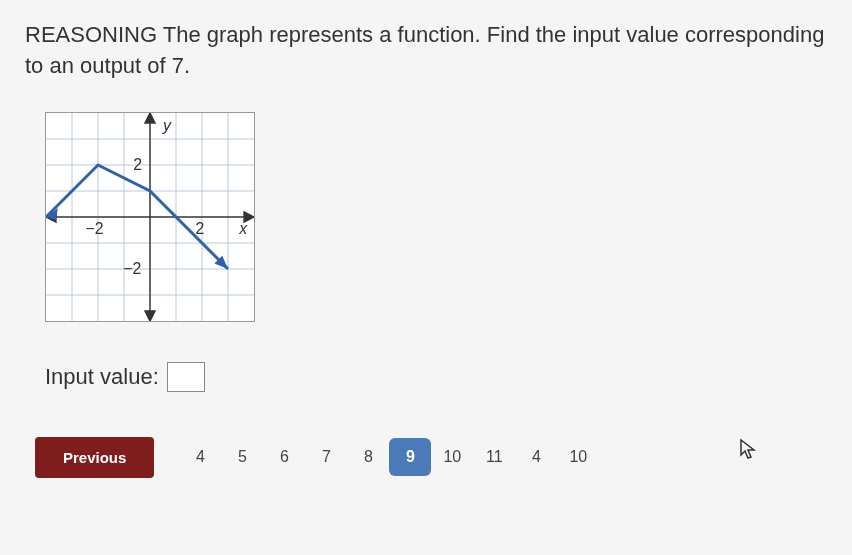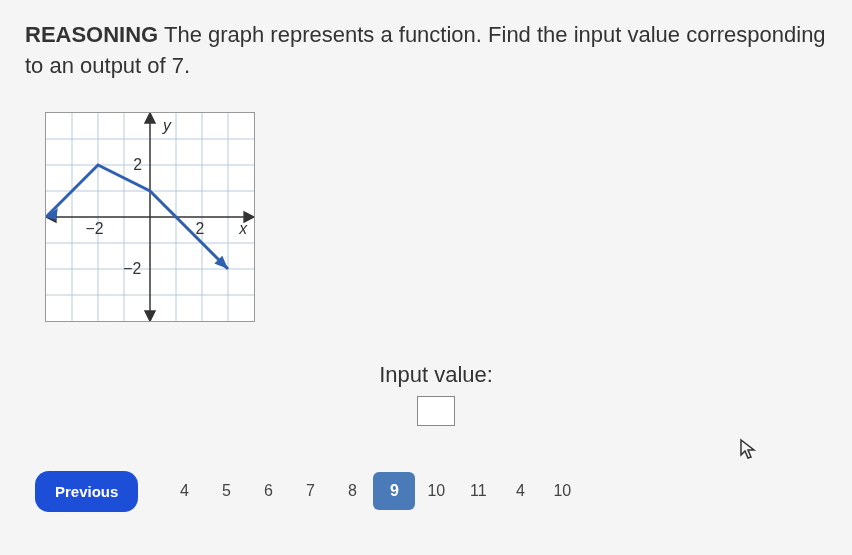--- a/index.html
+++ b/index.html
@@ -10,61 +10,60 @@
       height: 555px;
       padding: 20px 25px;
       position: relative;
     }
     .question-header {
       font-size: 22px;
       line-height: 1.4;
       color: #333;
       margin-bottom: 30px;
     }
-    .question-header .bold { font-weight: bold; }
+    .question-header .bold { font-weight: normal; }
     .graph-container {
       width: 210px;
       height: 210px;
       background: white;
       border: 1px solid #999;
       position: relative;
       margin-left: 20px;
       margin-bottom: 40px;
     }
     .graph-container svg { width: 100%; height: 100%; display: block; }
     .input-row {
       font-size: 22px;
       color: #333;
       margin-left: 20px;
       display: flex;
       align-items: center;
       gap: 8px;
       margin-bottom: 45px;
-      flex-direction: column;
     }
     .input-box {
       width: 38px;
       height: 30px;
       border: 1px solid #888;
       background: white;
       font-size: 18px;
       text-align: center;
     }
     .nav-row {
       display: flex;
       align-items: center;
       gap: 0;
       padding: 0 10px;
     }
     .nav-btn {
-      background: #1d4ed8;
+      background: #7f1d1d;
       color: white;
       border: none;
-      border-radius: 14px;
-      padding: 12px 20px;
+      border-radius: 4px;
+      padding: 12px 28px;
       font-size: 15px;
       font-weight: bold;
       cursor: pointer;
     }
     .page-nums {
       display: flex;
       align-items: center;
       flex: 1;
       justify-content: flex-start;
       gap: 0;

